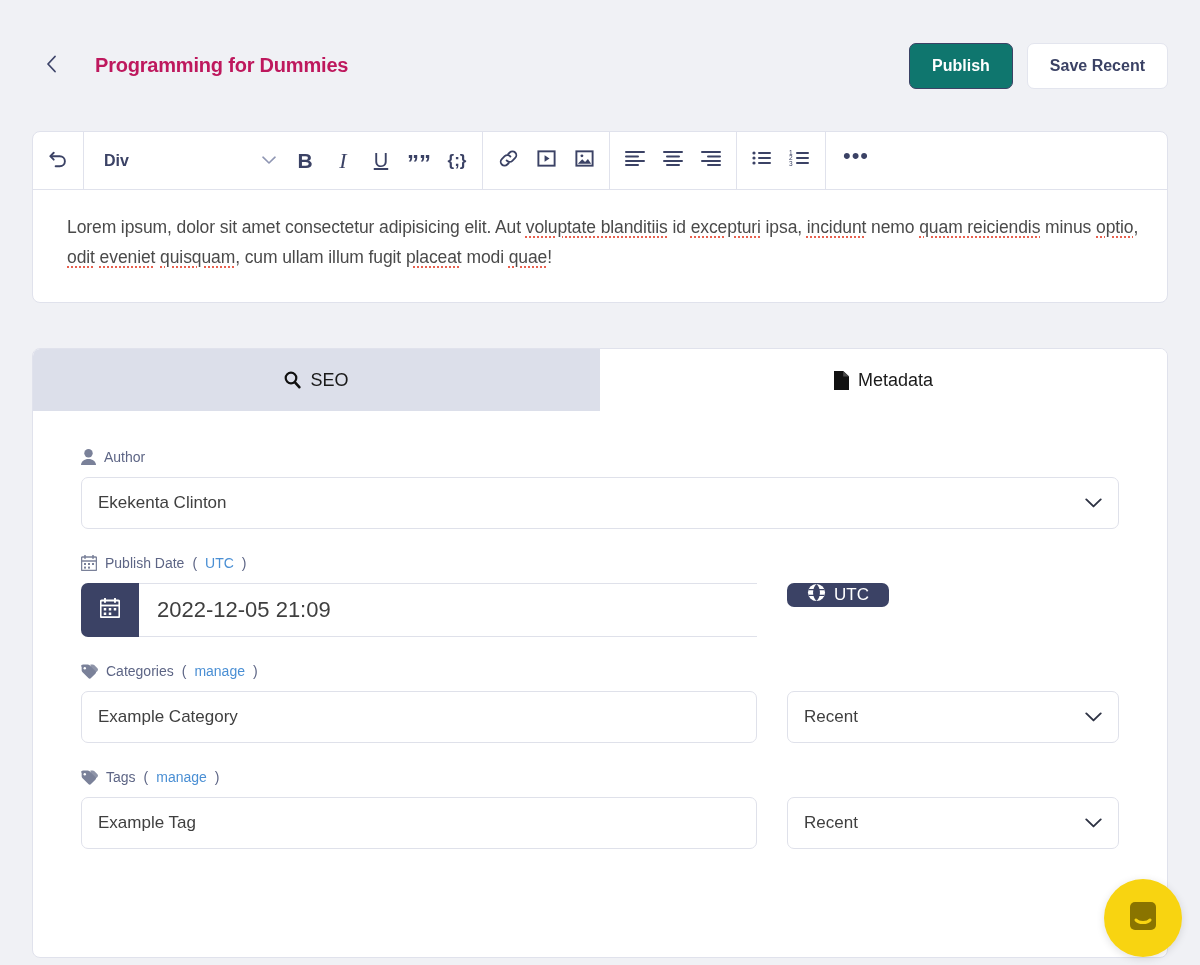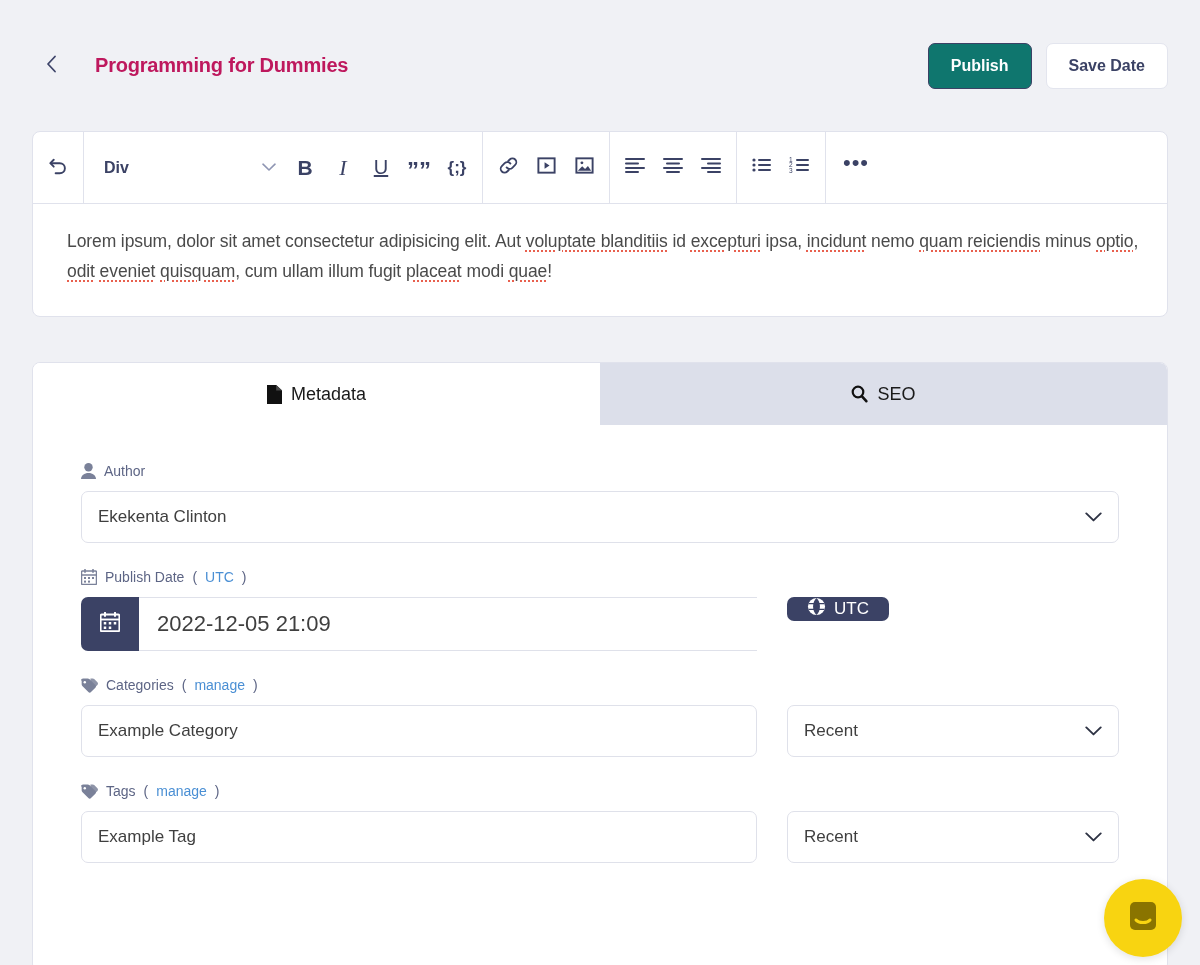--- a/index.html
+++ b/index.html
@@ -63,21 +63,21 @@
   .editor-card {
     margin: 0 32px;
     background: #ffffff;
     border: 1px solid #e0e2ec;
     border-radius: 8px;
     overflow: hidden;
   }
   .toolbar {
     display: flex;
     align-items: stretch;
-    height: 72px;
+    height: 58px;
     border-bottom: 1px solid #e0e2ec;
   }
   .tb-group {
     display: flex;
     align-items: center;
     border-right: 1px solid #e0e2ec;
     padding: 0 6px;
   }
   .tb-group.last { border-right: none; flex: 1; }
   .tb-btn {
@@ -240,21 +240,21 @@
   <div class="back-btn">
     <span>
       <svg width="11" height="18" viewBox="0 0 11 18" fill="none">
         <path d="M9 1.5L2 9l7 7.5" stroke="#3d4469" stroke-width="1.8" stroke-linecap="round" stroke-linejoin="round"></path>
       </svg>
     </span>
   </div>
   <div class="page-title">Programming for Dummies</div>
   <div class="header-actions">
     <button class="btn btn-publish">Publish</button>
-    <button class="btn btn-draft">Save Date</button>
+    <button class="btn btn-draft">Save Recent</button>
   </div>
 </div>
 
 <div class="editor-card">
   <div class="toolbar">
 
     <div class="tb-group">
       <div class="tb-btn">
         <span>
           <svg width="21" height="21" viewBox="0 0 22 22" fill="none">
@@ -361,37 +361,37 @@
     </div>
   </div>
 
   <div class="editor-body">
     <div class="editor-text"><span>Lorem ipsum, dolor sit amet consectetur adipisicing elit. Aut </span><span class="sp">voluptate blanditiis</span><span> id </span><span class="sp">excepturi</span><span> ipsa, </span><span class="sp">incidunt</span><span> nemo </span><span class="sp">quam reiciendis</span><span> minus </span><span class="sp">optio</span><span>, </span><span class="sp">odit</span><span> </span><span class="sp">eveniet</span><span> </span><span class="sp">quisquam</span><span>, cum ullam illum fugit </span><span class="sp">placeat</span><span> modi </span><span class="sp">quae</span><span>!</span></div>
   </div>
 </div>
 
 <div class="panel">
   <div class="tabs">
+    <div class="tab inactive">
+      <span class="tab-icon">
+        <svg width="17" height="18" viewBox="0 0 17 18" fill="none">
+          <circle cx="7" cy="7" r="5.3" stroke="#111111" stroke-width="2.2"></circle>
+          <path d="M11 11.4l4.3 4.8" stroke="#111111" stroke-width="2.6" stroke-linecap="round"></path>
+        </svg>
+      </span>
+      <span>SEO</span>
+    </div>
     <div class="tab active">
       <span class="tab-icon">
         <svg width="15" height="19" viewBox="0 0 15 19" fill="none">
           <path d="M0 0h9.2L15 5.6V19H0z" fill="#111111"></path>
           <path d="M9.2 0L15 5.6H9.2z" fill="#4a4a4a"></path>
         </svg>
       </span>
       <span>Metadata</span>
-    </div>
-    <div class="tab inactive">
-      <span class="tab-icon">
-        <svg width="17" height="18" viewBox="0 0 17 18" fill="none">
-          <circle cx="7" cy="7" r="5.3" stroke="#111111" stroke-width="2.2"></circle>
-          <path d="M11 11.4l4.3 4.8" stroke="#111111" stroke-width="2.6" stroke-linecap="round"></path>
-        </svg>
-      </span>
-      <span>SEO</span>
     </div>
   </div>
 
   <div class="form">
 
     <div class="field">
       <div class="field-label">
         <span class="ico">
           <svg width="15" height="16" viewBox="0 0 15 16" fill="#7a8199">
             <circle cx="7.5" cy="4.2" r="4.2"></circle>

